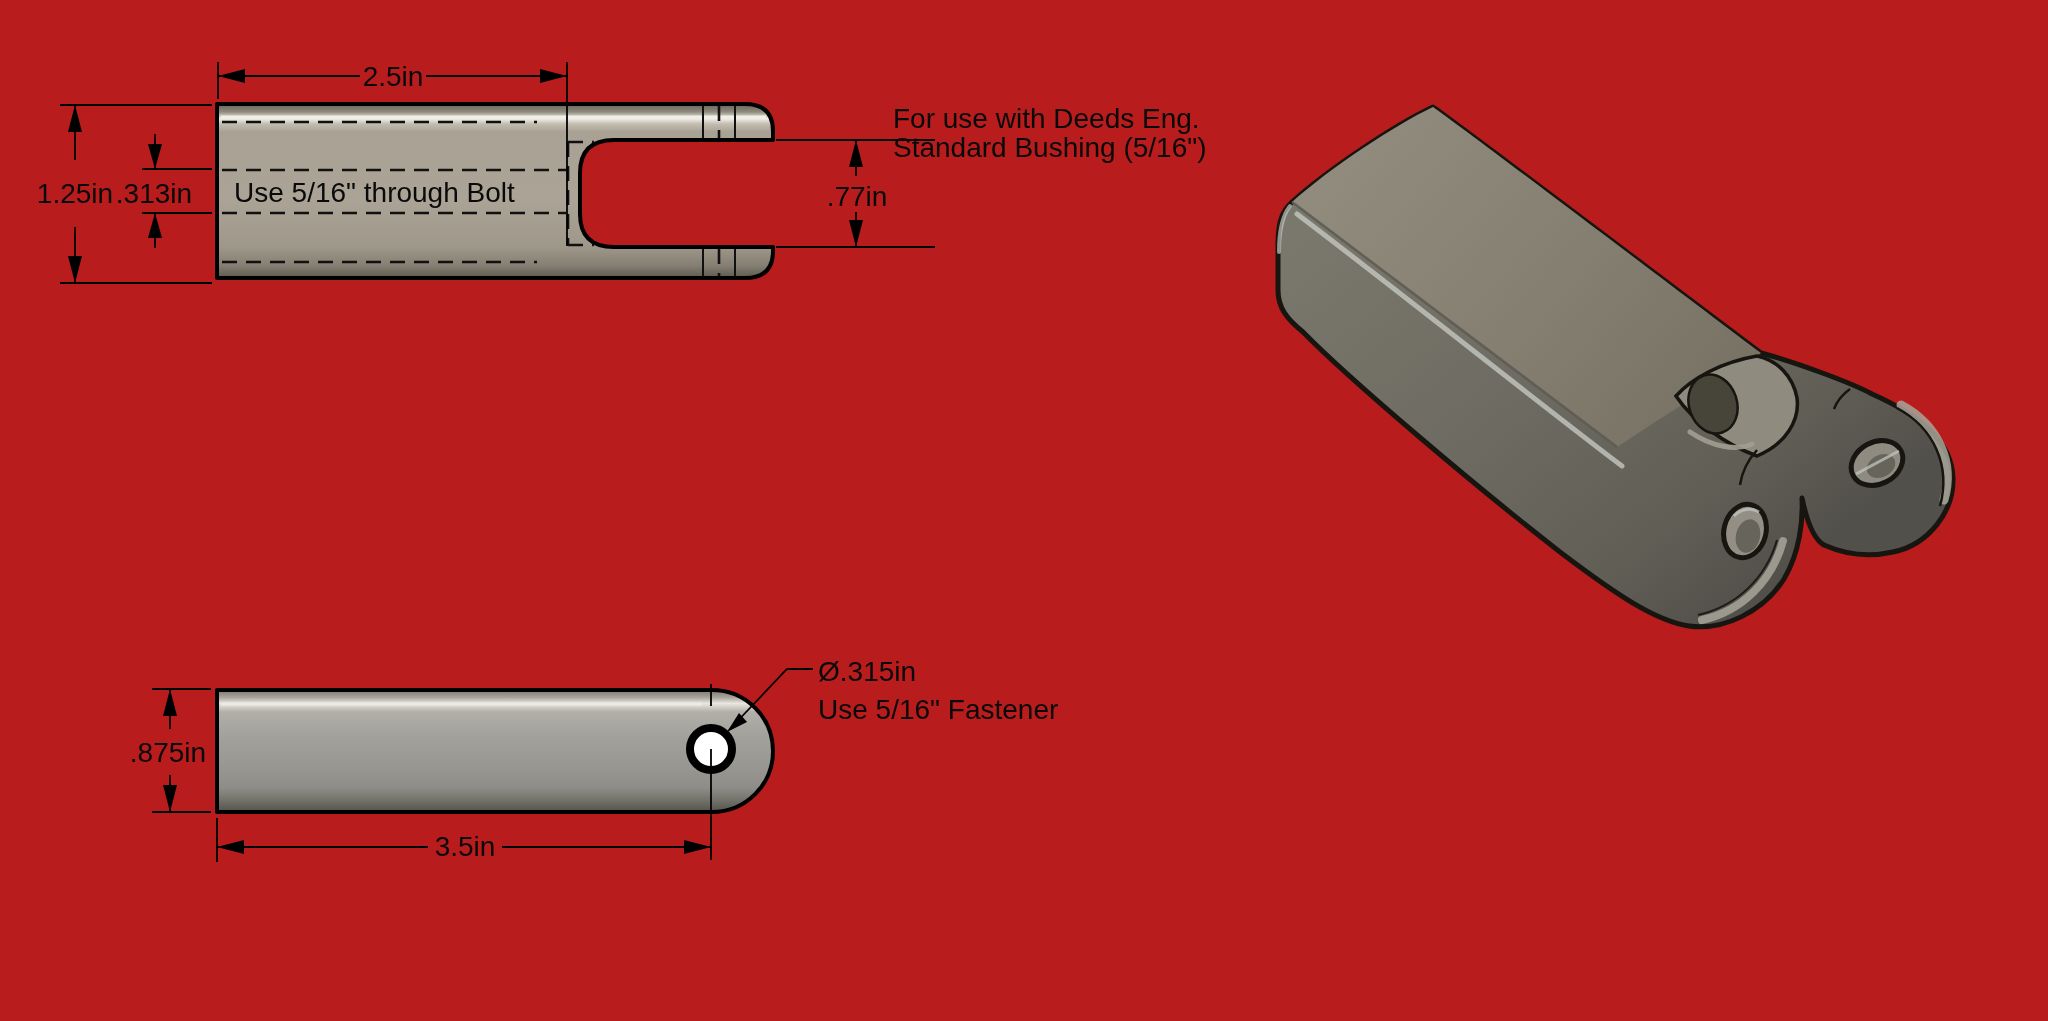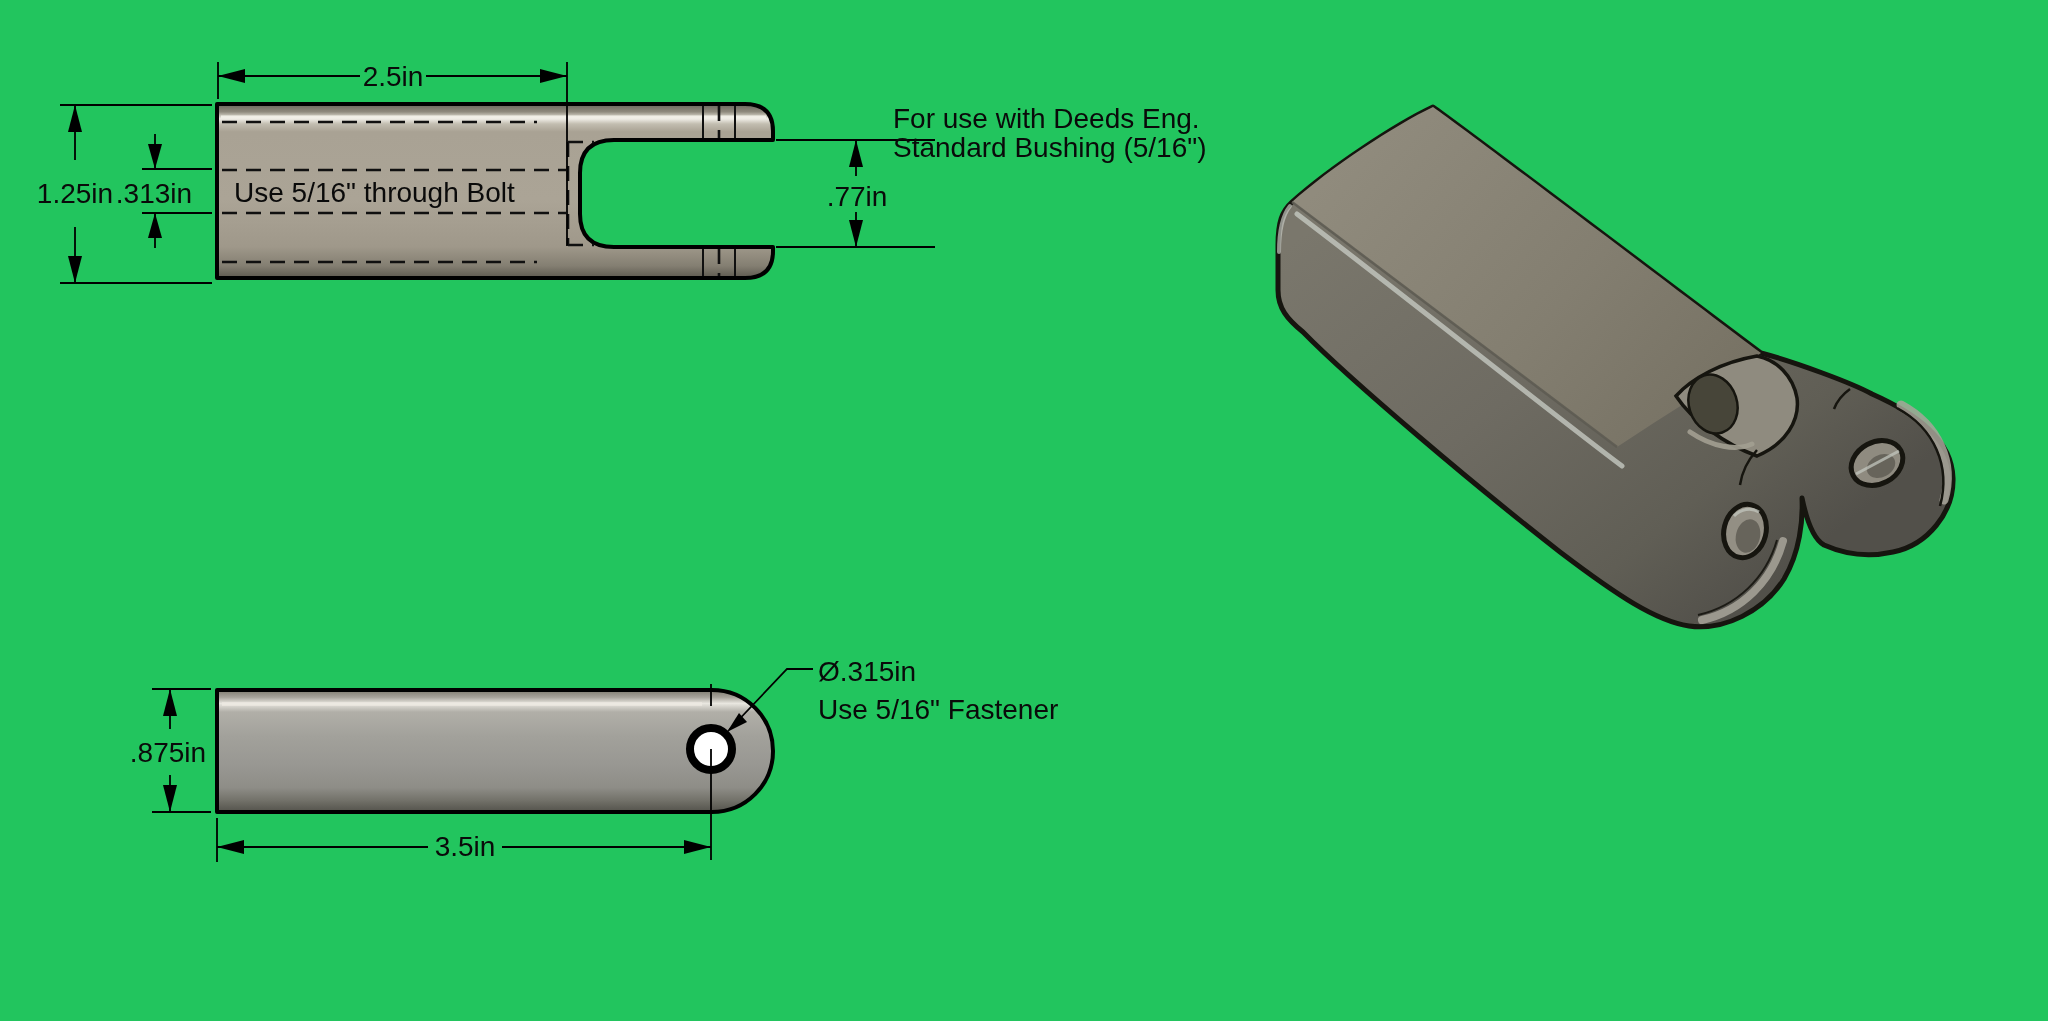--- a/index.html
+++ b/index.html
@@ -1,16 +1,16 @@
 <!DOCTYPE html>
 <html><head>
 <meta charset="utf-8">
 <style>
   html,body{margin:0;padding:0;background:#ffffff;}
-  .canvas{position:relative;width:2048px;height:1021px;background:#22c55e;overflow:hidden;
+  .canvas{position:relative;width:2048px;height:1021px;background:#b91c1c;overflow:hidden;
           font-family:"Liberation Sans", sans-serif;text-align:center;}
   svg{display:block}
   text{fill:#0a0a0a;font-family:"Liberation Sans", sans-serif;}
   .dim-text{font-size:28px;}
   .note-text{font-size:28px;}
 </style>
 </head>
 <body>
 
 <div class="canvas">

